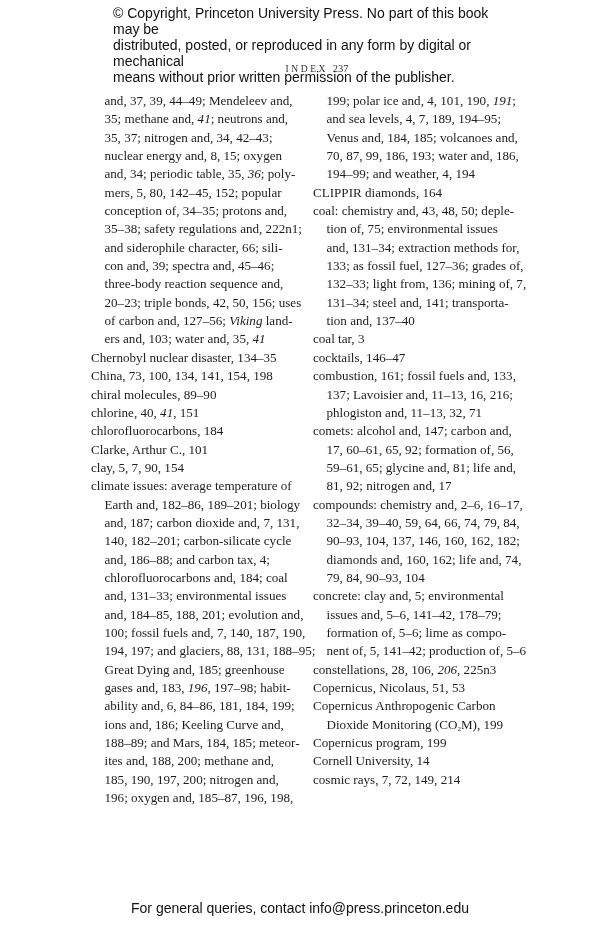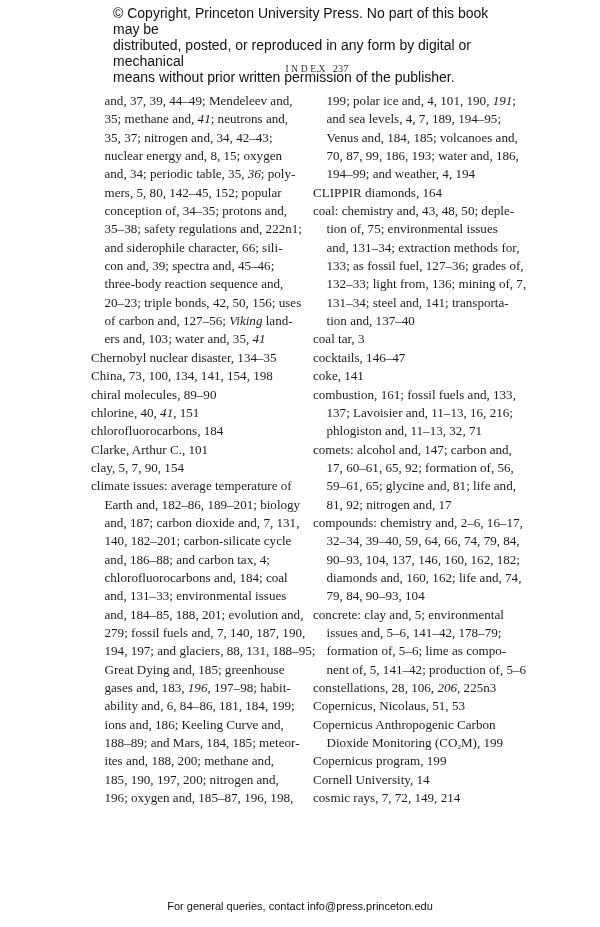--- a/index.html
+++ b/index.html
@@ -7,21 +7,21 @@
   .copyright { position:absolute; left:113px; top:5px; width:400px; font-family:"Liberation Sans", sans-serif; font-size:14px; line-height:16px; color:#111; }
   .running-head { position:absolute; left:0; width:600px; top:63px; text-align:center; font-family:"Liberation Serif", serif; font-size:10.5px; color:#333; }
   .running-head .label { letter-spacing:2.6px; font-size:9.5px;margin-left:34px; }
   .running-head .page { margin-left:2px; }
   .col { position:absolute; top:92px; font-family:"Liberation Serif", serif; font-size:13.1px; line-height:18.35px; color:#1d1d1d; }
   .col-left { left:91px; width:222px; }
   .col-right { left:313px; width:225px; }
   .line { white-space:nowrap; height:18.35px; }
   .line.ind { padding-left:13.5px; }
   .line i { font-style:italic;text-align:center; }
-  .footer { position:absolute; top:900px; left:0; width:600px; text-align:center; font-family:"Liberation Sans", sans-serif; font-size:11px; color:#111; }
+  .footer { position:absolute; top:900px; left:0; width:600px; text-align:center; font-family:"Liberation Sans", sans-serif; font-size:14px; color:#111; }
   sub { font-size:7px; vertical-align:-2px; }
 </style>
 </head>
 <body>
 
 <div class="copyright">
   <div>© Copyright, Princeton University Press. No part of this book may be</div>
   <div>distributed, posted, or reproduced in any form by digital or mechanical</div>
   <div>means without prior written permission of the publisher.</div>
 </div>
@@ -54,21 +54,21 @@
     <div class="line">Clarke, Arthur C., 101</div>
     <div class="line">clay, 5, 7, 90, 154</div>
     <div class="line">climate issues: average temperature of</div>
     <div class="line ind">Earth and, 182–86, 189–201; biology</div>
     <div class="line ind">and, 187; carbon dioxide and, 7, 131,</div>
     <div class="line ind">140, 182–201; carbon-silicate cycle</div>
     <div class="line ind">and, 186–88; and carbon tax, 4;</div>
     <div class="line ind">chlorofluorocarbons and, 184; coal</div>
     <div class="line ind">and, 131–33; environmental issues</div>
     <div class="line ind">and, 184–85, 188, 201; evolution and,</div>
-    <div class="line ind">279; fossil fuels and, 7, 140, 187, 190,</div>
+    <div class="line ind">100; fossil fuels and, 7, 140, 187, 190,</div>
     <div class="line ind">194, 197; and glaciers, 88, 131, 188–95;</div>
     <div class="line ind">Great Dying and, 185; greenhouse</div>
     <div class="line ind">gases and, 183, <i>196</i>, 197–98; habit-</div>
     <div class="line ind">ability and, 6, 84–86, 181, 184, 199;</div>
     <div class="line ind">ions and, 186; Keeling Curve and,</div>
     <div class="line ind">188–89; and Mars, 184, 185; meteor-</div>
     <div class="line ind">ites and, 188, 200; methane and,</div>
     <div class="line ind">185, 190, 197, 200; nitrogen and,</div>
     <div class="line ind">196; oxygen and, 185–87, 196, 198,</div>
   </div>
@@ -81,21 +81,20 @@
     <div class="line">CLIPPIR diamonds, 164</div>
     <div class="line">coal: chemistry and, 43, 48, 50; deple-</div>
     <div class="line ind">tion of, 75; environmental issues</div>
     <div class="line ind">and, 131–34; extraction methods for,</div>
     <div class="line ind">133; as fossil fuel, 127–36; grades of,</div>
     <div class="line ind">132–33; light from, 136; mining of, 7,</div>
     <div class="line ind">131–34; steel and, 141; transporta-</div>
     <div class="line ind">tion and, 137–40</div>
     <div class="line">coal tar, 3</div>
     <div class="line">cocktails, 146–47</div>
-    <div class="line">coke, 141</div>
     <div class="line">combustion, 161; fossil fuels and, 133,</div>
     <div class="line ind">137; Lavoisier and, 11–13, 16, 216;</div>
     <div class="line ind">phlogiston and, 11–13, 32, 71</div>
     <div class="line">comets: alcohol and, 147; carbon and,</div>
     <div class="line ind">17, 60–61, 65, 92; formation of, 56,</div>
     <div class="line ind">59–61, 65; glycine and, 81; life and,</div>
     <div class="line ind">81, 92; nitrogen and, 17</div>
     <div class="line">compounds: chemistry and, 2–6, 16–17,</div>
     <div class="line ind">32–34, 39–40, 59, 64, 66, 74, 79, 84,</div>
     <div class="line ind">90–93, 104, 137, 146, 160, 162, 182;</div>

